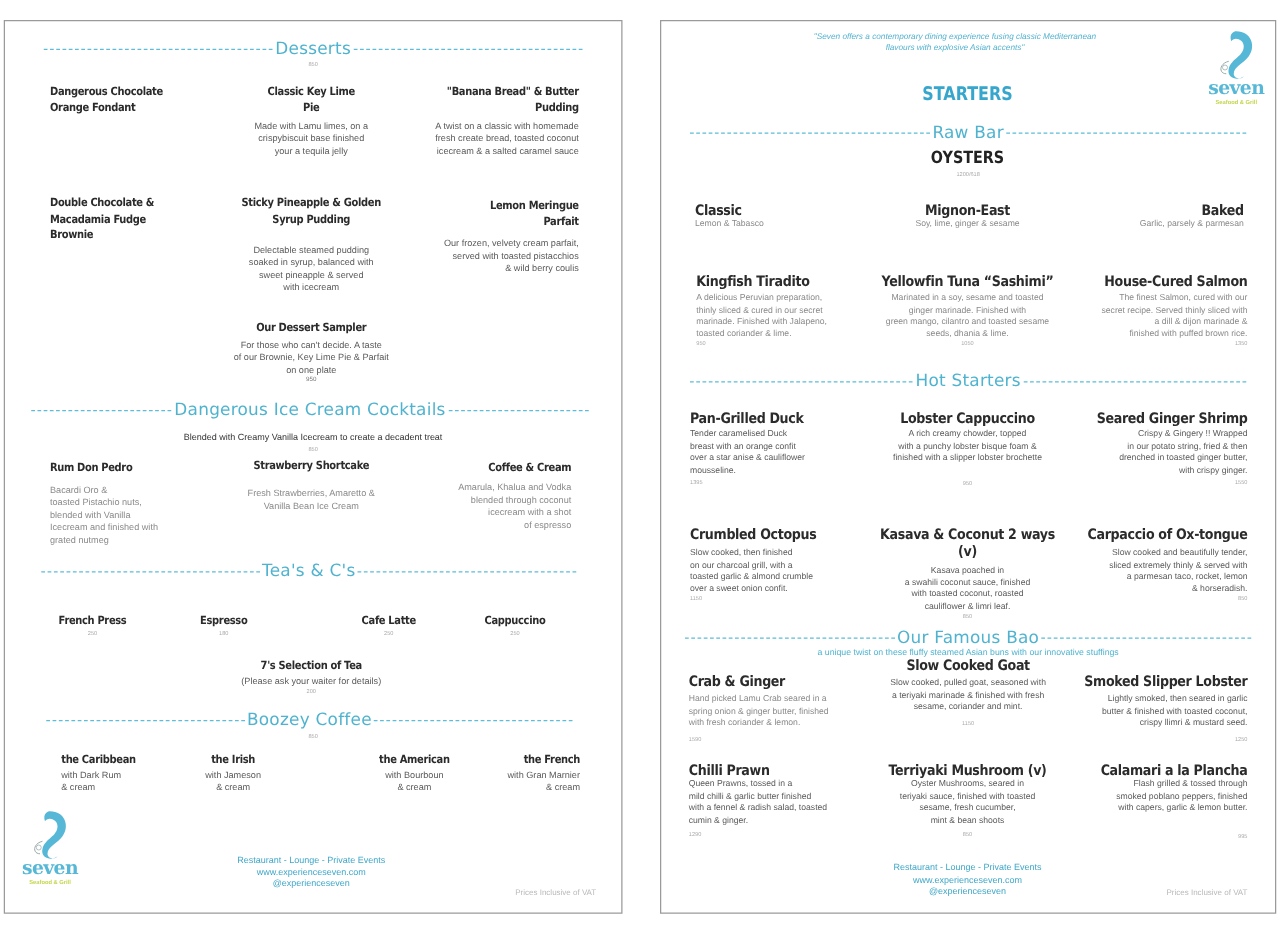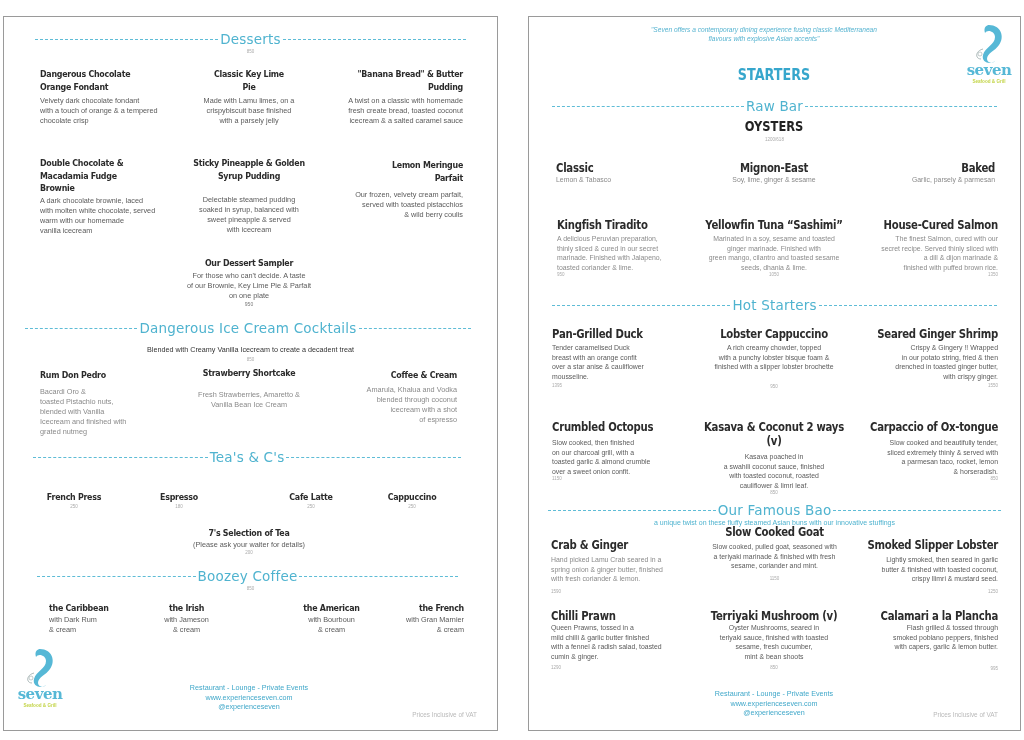--- a/index.html
+++ b/index.html
@@ -61,55 +61,44 @@
   <div class="section-head" style="top:14px; left:30px; right:30px;justify-content:flex-end;">
     <span class="dash"></span>
     <span class="label">Desserts</span>
     <span class="dash"></span>
   </div>
   <div class="abs tiny" style="top:32px; left:0; right:0; text-align:center;">850</div>
 
   <div class="abs" style="left:36px; top:51px; width:150px;">
     <div class="item-title left-al">Dangerous Chocolate</div>
     <div class="item-title left-al">Orange Fondant</div>
-    <div class="item-desc" style="margin-top:3px;">
-      <div>Velvety dark chocolate fondant</div>
-      <div>with a touch of orange &amp; a tempered</div>
-      <div>chocolate crisp</div>
-    </div>
   </div>
   <div class="abs" style="left:170px; top:51px; width:150px; text-align:center;">
     <div class="item-title center-al">Classic Key Lime</div>
     <div class="item-title center-al">Pie</div>
     <div class="item-desc" style="margin-top:3px;">
       <div>Made with Lamu limes, on a</div>
       <div>crispybiscuit base finished</div>
-      <div>with a parsely jelly</div>
+      <div>your a tequila jelly</div>
     </div>
   </div>
   <div class="abs" style="right:34px; top:51px; width:160px; text-align:right;">
     <div class="item-title right-al">"Banana Bread" &amp; Butter</div>
     <div class="item-title right-al">Pudding</div>
     <div class="item-desc" style="margin-top:3px;">
       <div>A twist on a classic with homemade</div>
       <div>fresh create bread, toasted coconut</div>
       <div>icecream &amp; a salted caramel sauce</div>
     </div>
   </div>
 
   <div class="abs" style="left:36px; top:140px; width:150px;">
     <div class="item-title left-al">Double Chocolate &amp;</div>
     <div class="item-title left-al">Macadamia Fudge</div>
     <div class="item-title left-al">Brownie</div>
-    <div class="item-desc" style="margin-top:1px;">
-      <div>A dark chocolate brownie, laced</div>
-      <div>with molten white chocolate, served</div>
-      <div>warm with our homemade</div>
-      <div>vanilla icecream</div>
-    </div>
   </div>
   <div class="abs" style="left:170px; top:140px; width:150px; text-align:center;">
     <div class="item-title center-al">Sticky Pineapple &amp; Golden</div>
     <div class="item-title center-al">Syrup Pudding</div>
     <div class="item-desc" style="margin-top:13px;">
       <div>Delectable steamed pudding</div>
       <div>soaked in syrup, balanced with</div>
       <div>sweet pineapple &amp; served</div>
       <div>with icecream</div>
     </div>

